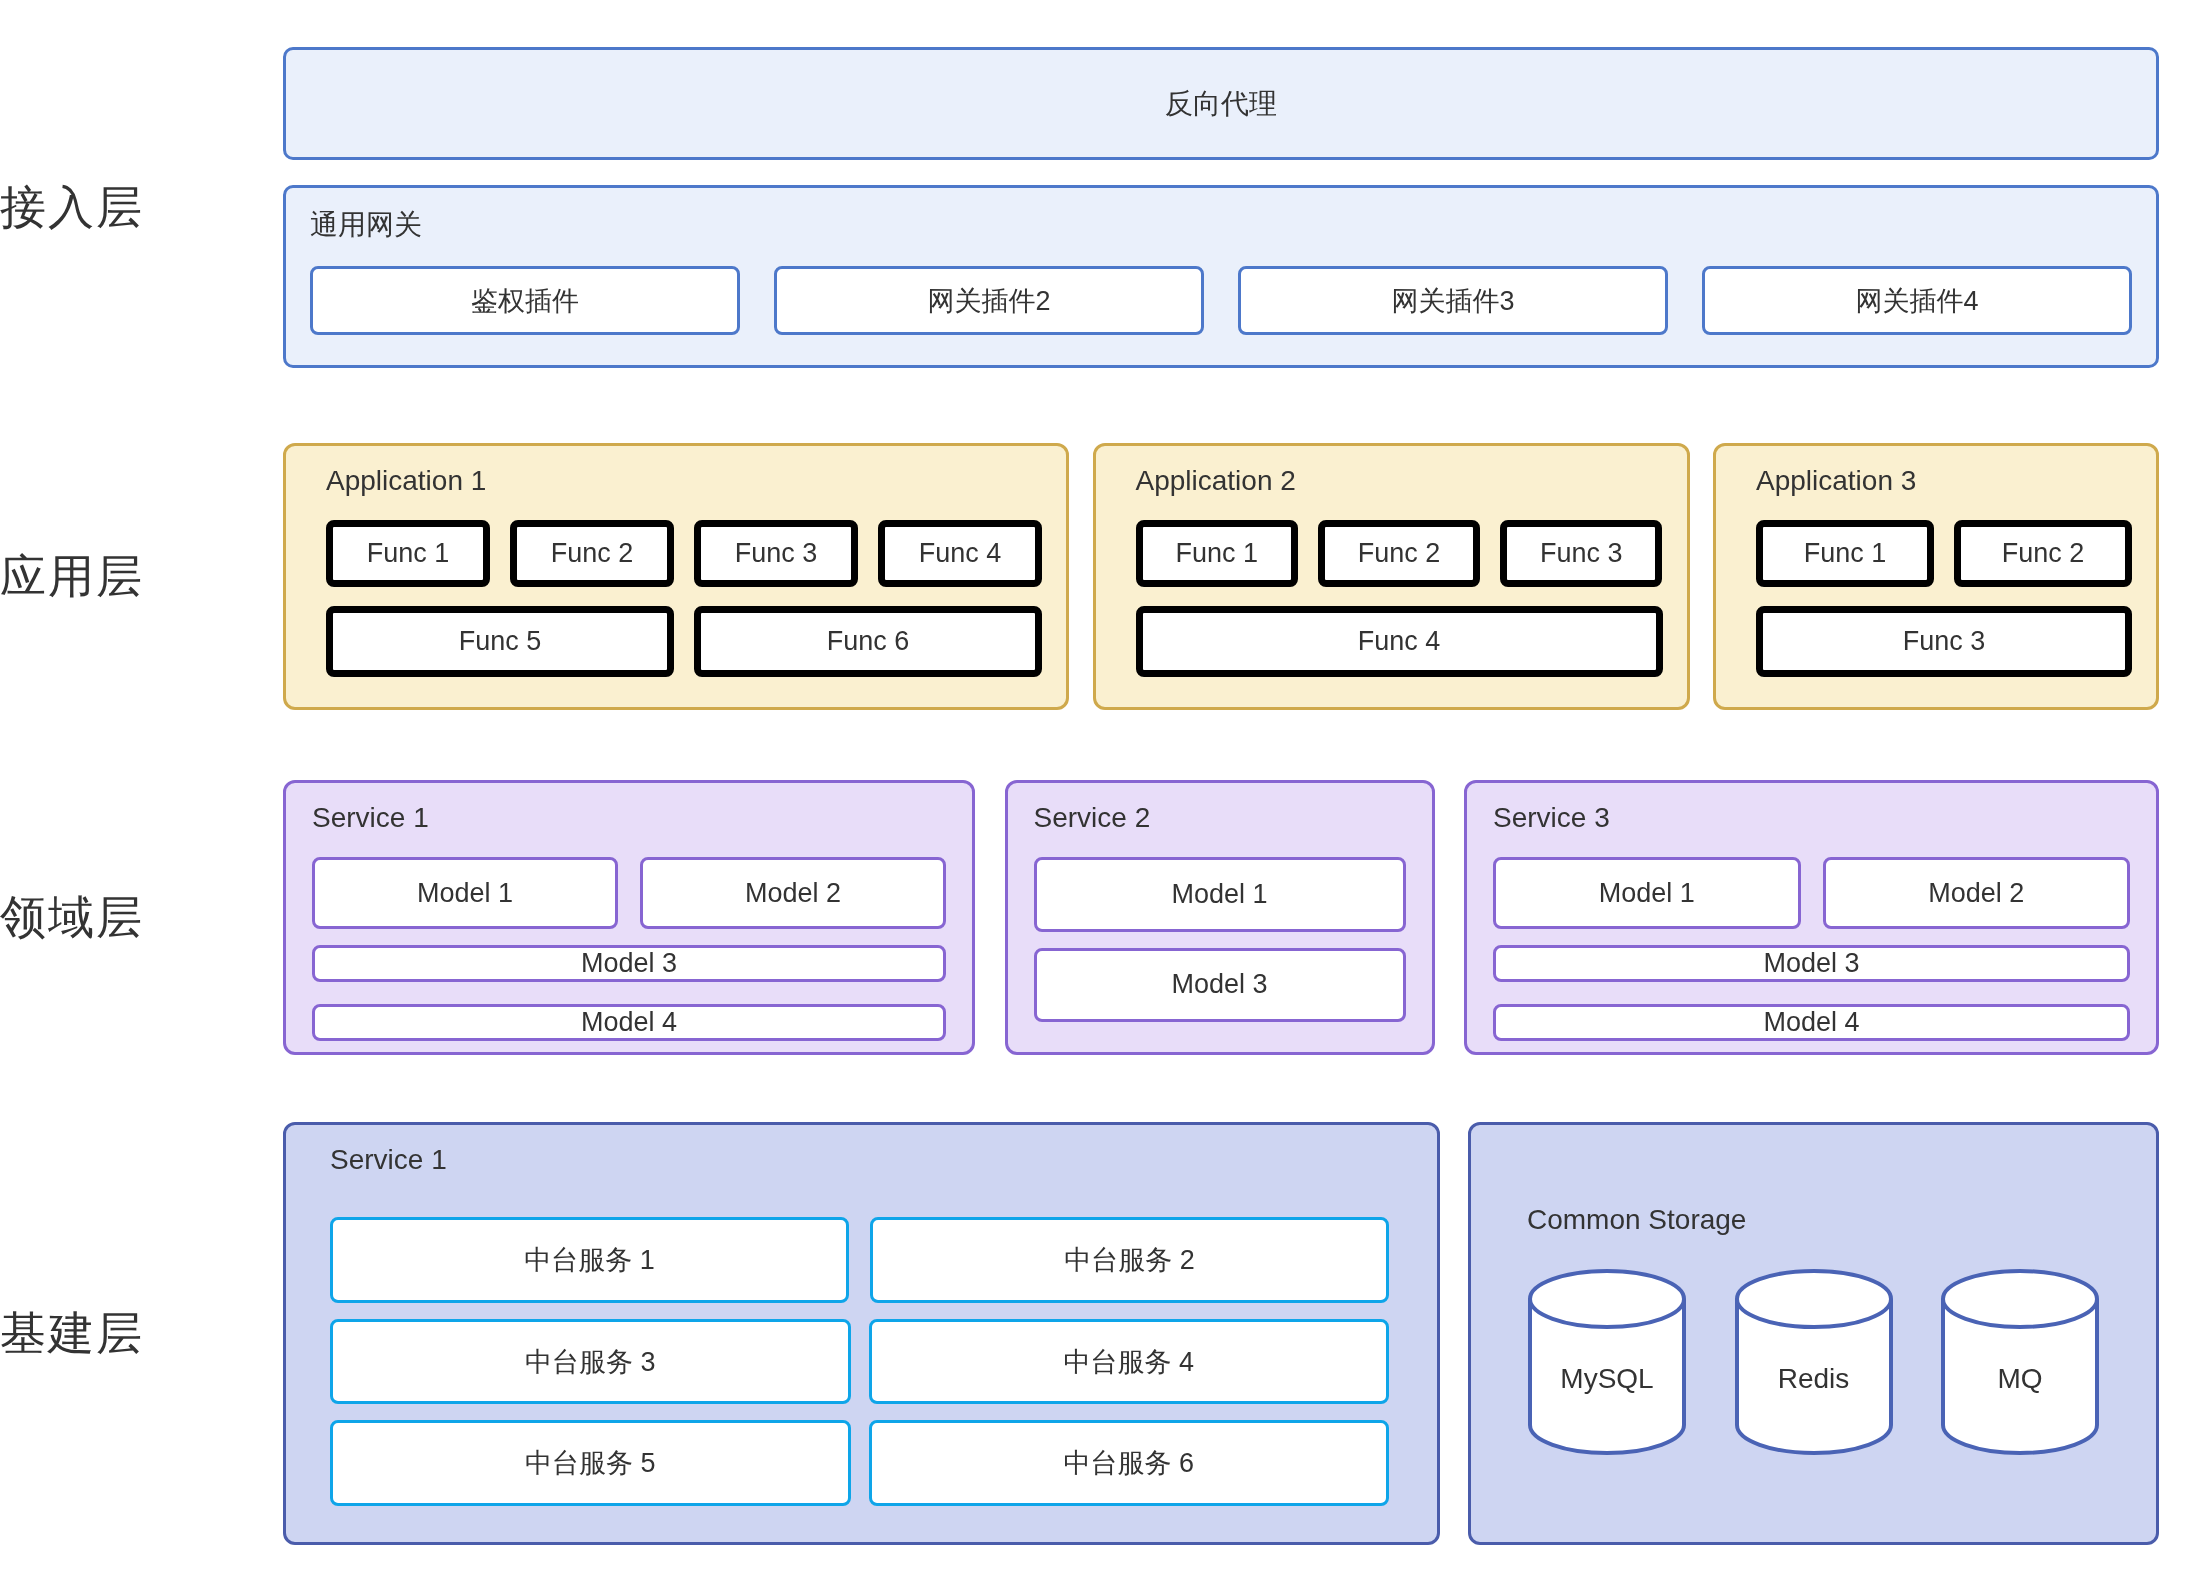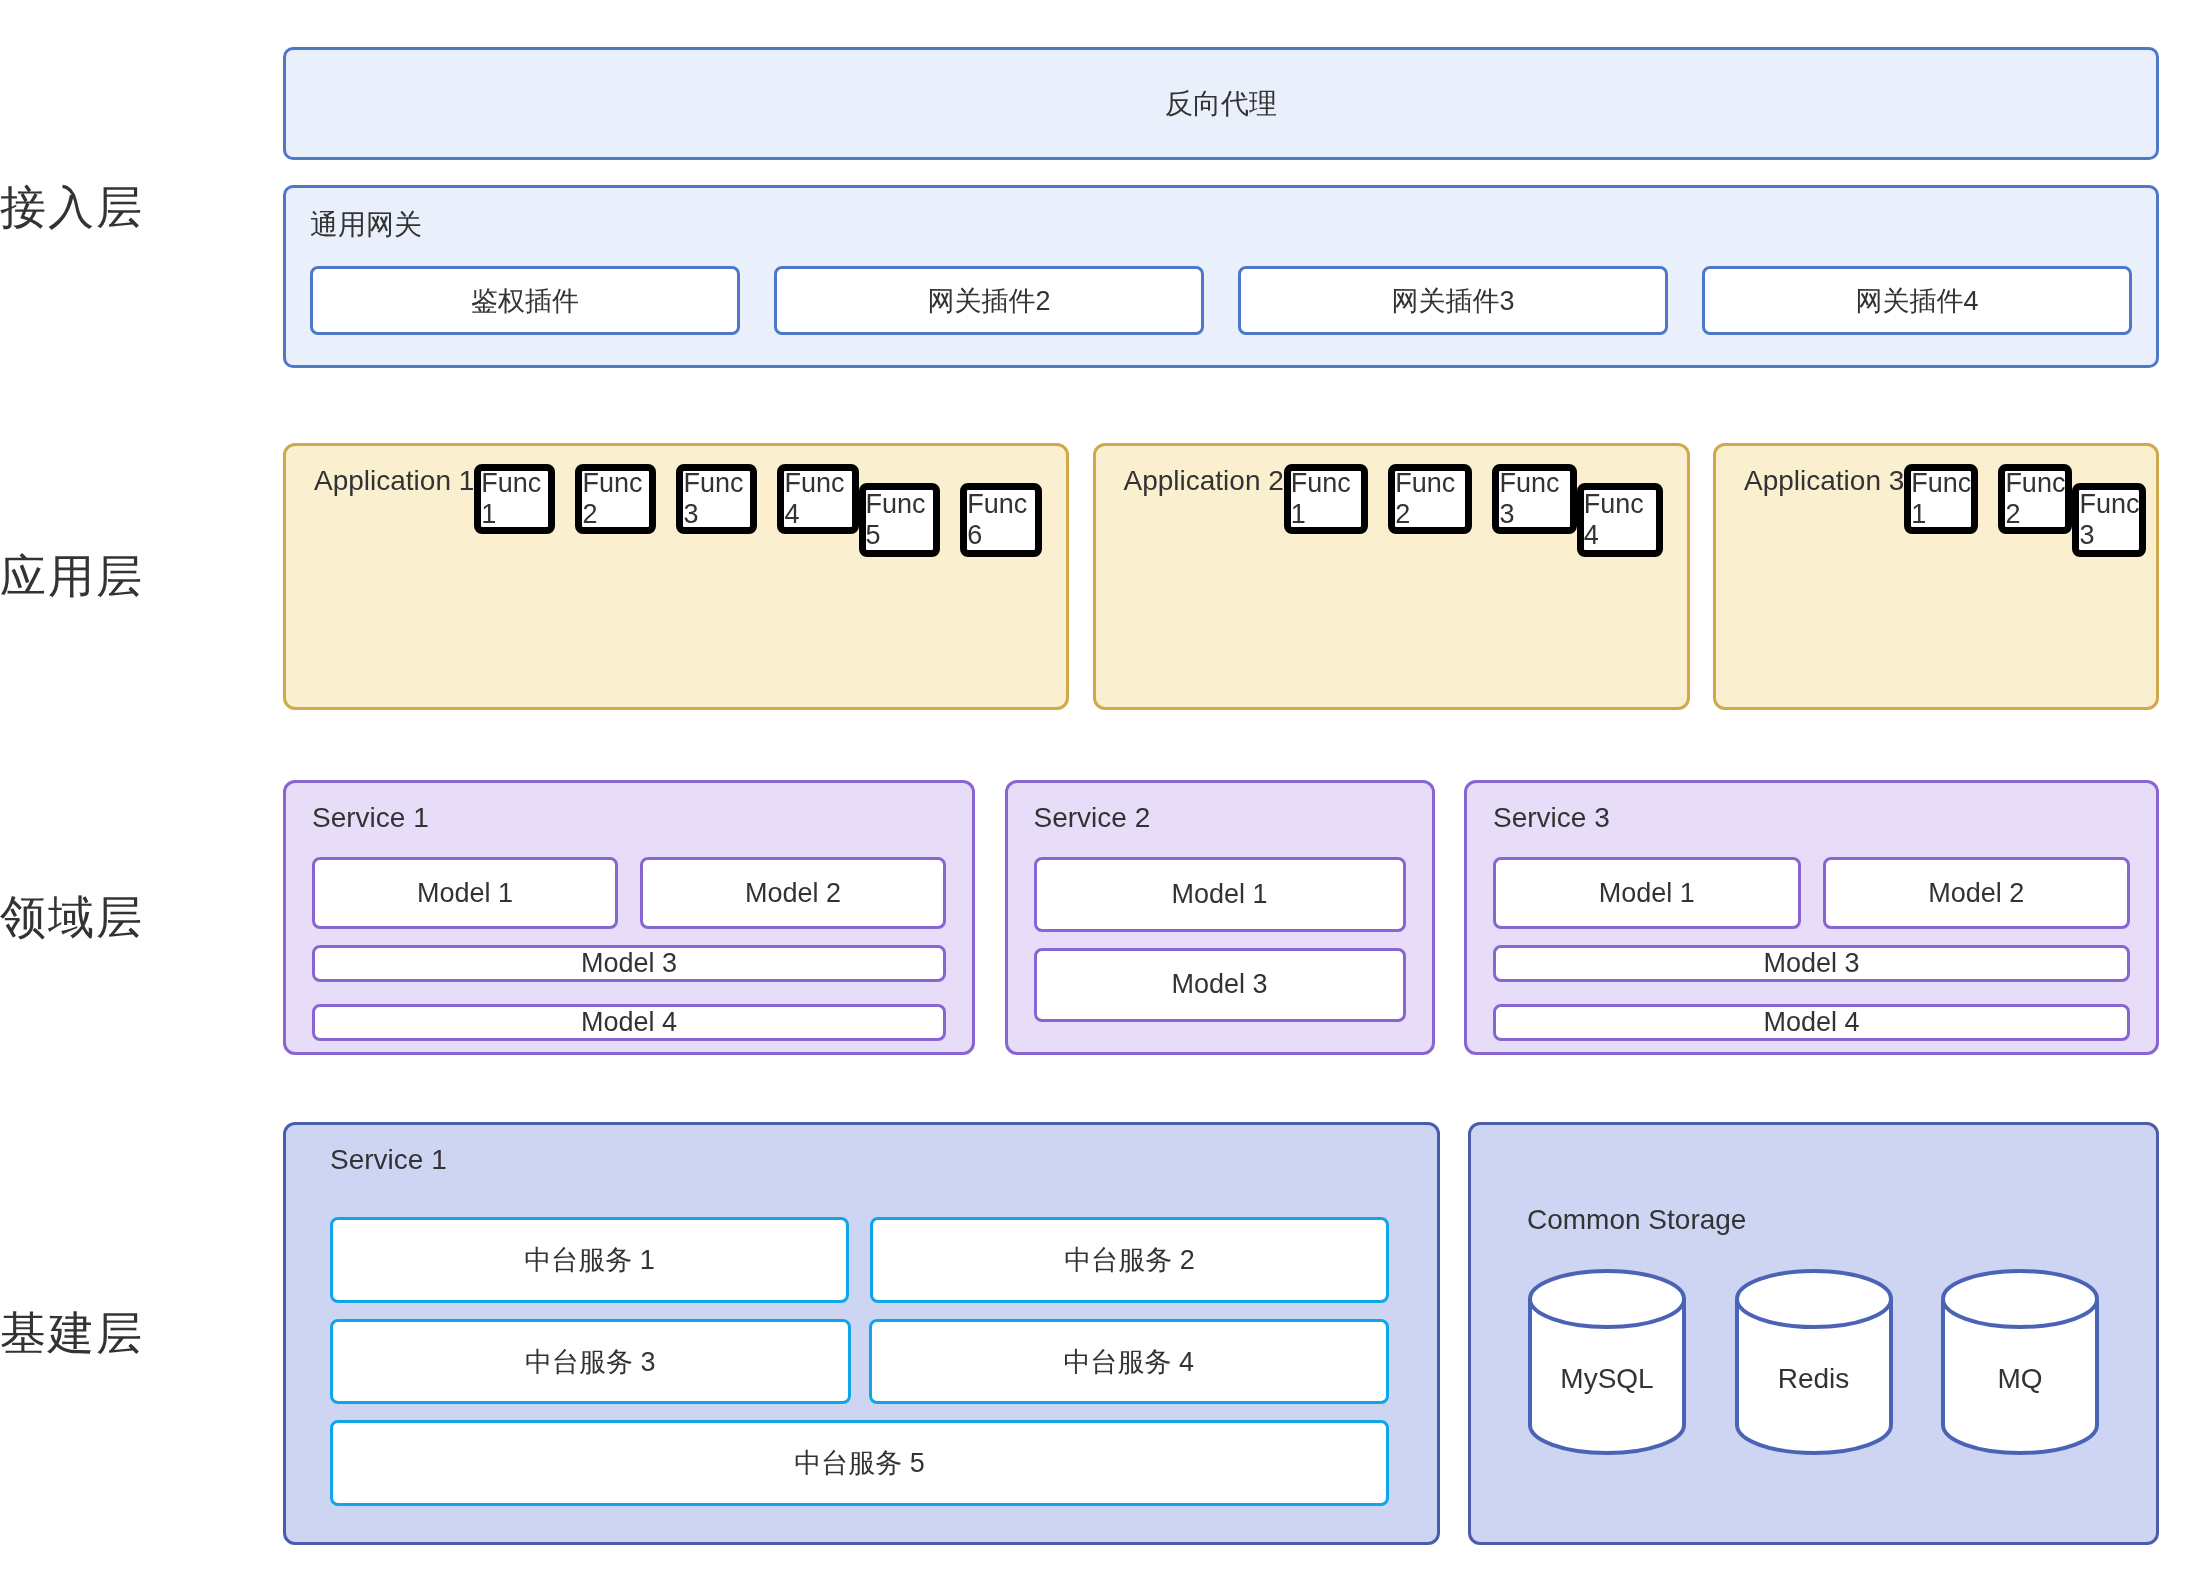--- a/index.html
+++ b/index.html
@@ -21,21 +21,21 @@
   .blue-card{background:#eaf0fb;border:3px solid #4d78ca;border-radius:10px;box-sizing:border-box;}
   .proxy{height:113px;display:flex;align-items:center;justify-content:center;font-size:28px;}
   .gateway{height:183px;padding:20px 24px 30px 24px;display:flex;flex-direction:column;}
   .card-title{font-size:28px;line-height:34px;flex:0 0 auto;}
   .plugin-row{display:flex;gap:34px;margin-top:24px;flex:1;}
   .white-box{background:#ffffff;box-sizing:border-box;display:flex;align-items:center;justify-content:center;font-size:27px;border-radius:8px;}
   .plugin-row .white-box{flex:1;border:3px solid #4d78ca;}
 
   
   .app-row{display:flex;justify-content:space-between;}
-  .gold-card{background:#faf0d0;border:3px solid #cfa94c;border-radius:12px;box-sizing:border-box;height:267px;padding:18px 24px 30px 28px;display:flex;flex-direction:row;}
+  .gold-card{background:#faf0d0;border:3px solid #cfa94c;border-radius:12px;box-sizing:border-box;height:267px;padding:18px 24px 30px 40px;display:flex;flex-direction:column;}
   .gold-card .card-title{margin-bottom:22px;}
   .func-row{display:flex;gap:20px;}
   .func-row-1{height:70px;}
   .func-row-2{height:74px;margin-top:19px;}
   .func-row .white-box{flex:1;border:7px solid #000000;}
   .app-1{width:786px;}
   .app-2{width:597px;}
   .app-3{width:446px;}
 
   
@@ -190,20 +190,21 @@
         <div class="mid-row">
           <div class="white-box">中台服务 1</div>
           <div class="white-box">中台服务 2</div>
         </div>
         <div class="mid-row">
           <div class="white-box">中台服务 3</div>
           <div class="white-box">中台服务 4</div>
         </div>
         <div class="mid-row">
           <div class="white-box">中台服务 5</div>
+          <div class="white-box">中台服务 6</div>
         </div>
       </div>
 
       <div class="indigo-card storage">
         <div class="card-title">Common Storage</div>
         <div class="cyl-row">
 
           <div class="cylinder">
             <svg width="160" height="190" viewBox="0 0 160 190">
               <path d="M3,32 L3,158 A77,28 0 0 0 157,158 L157,32" fill="#ffffff" stroke="#4a63b5" stroke-width="4"></path>

